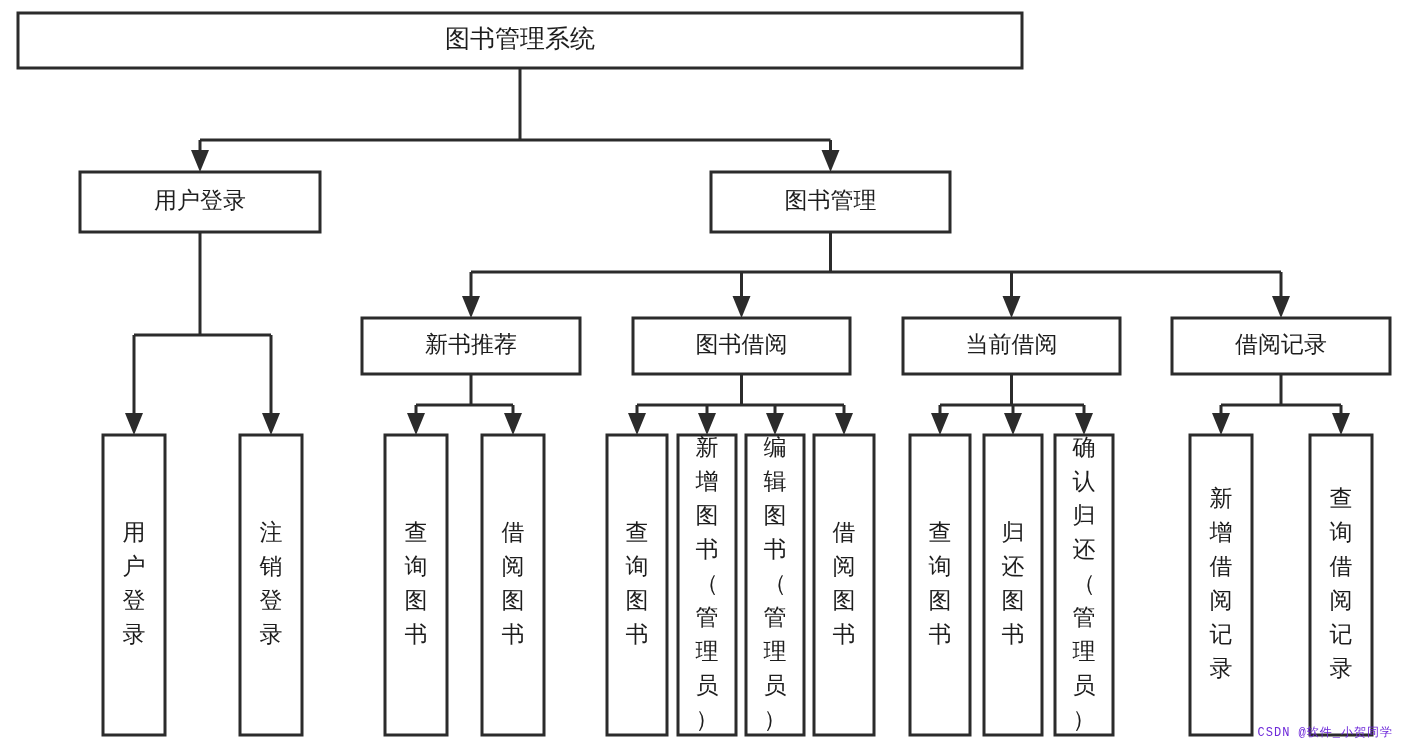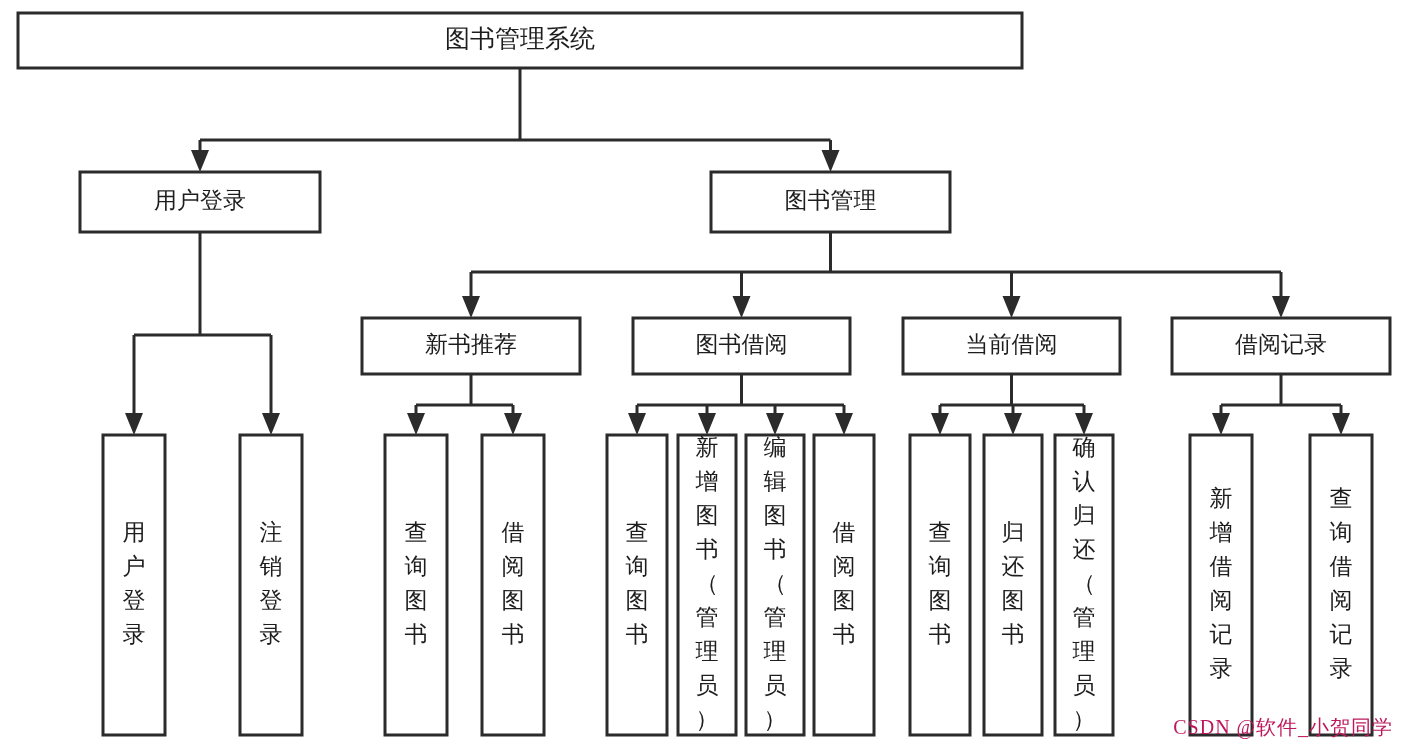--- a/index.html
+++ b/index.html
@@ -8,22 +8,22 @@
   #diagram-root{position:relative;width:1405px;height:747px;background:#fff;}
   svg#tree{position:absolute;left:0;top:0;width:1405px;height:747px;display:block;}
   .node-box{fill:#ffffff;stroke:#2b2b2b;stroke-width:3;}
   .link-line{stroke:#2b2b2b;stroke-width:3;fill:none;stroke-linecap:butt;}
   .arrow-head{fill:#2b2b2b;stroke:none;}
   .node-label{font-family:"Liberation Sans","DejaVu Sans",sans-serif;
               fill:#1d1d1d;text-anchor:middle;dominant-baseline:middle;}
   .lvl1-label{font-size:25px;}
   .lvl2-label{font-size:23px;}
   .lvl3-label{font-size:23px;}
-  .watermark{position:absolute;right:12px;bottom:6px;font-size:20px;
-             color:#be185d;font-family:Liberation Serif, serif;
+  .watermark{position:absolute;right:12px;bottom:6px;font-size:12px;
+             color:#6d28d9;font-family:Liberation Mono, monospace;
              white-space:nowrap;letter-spacing:1px;}
 </style>
 </head>
 <body>
 
 <div id="diagram-root">
   <svg id="tree" viewBox="0 0 1405 747" xmlns="http://www.w3.org/2000/svg">
     <g id="connectors">
         <line x1="520" y1="68" x2="520" y2="140" class="link-line"></line>
         <line x1="200" y1="140" x2="830.5" y2="140" class="link-line"></line>

